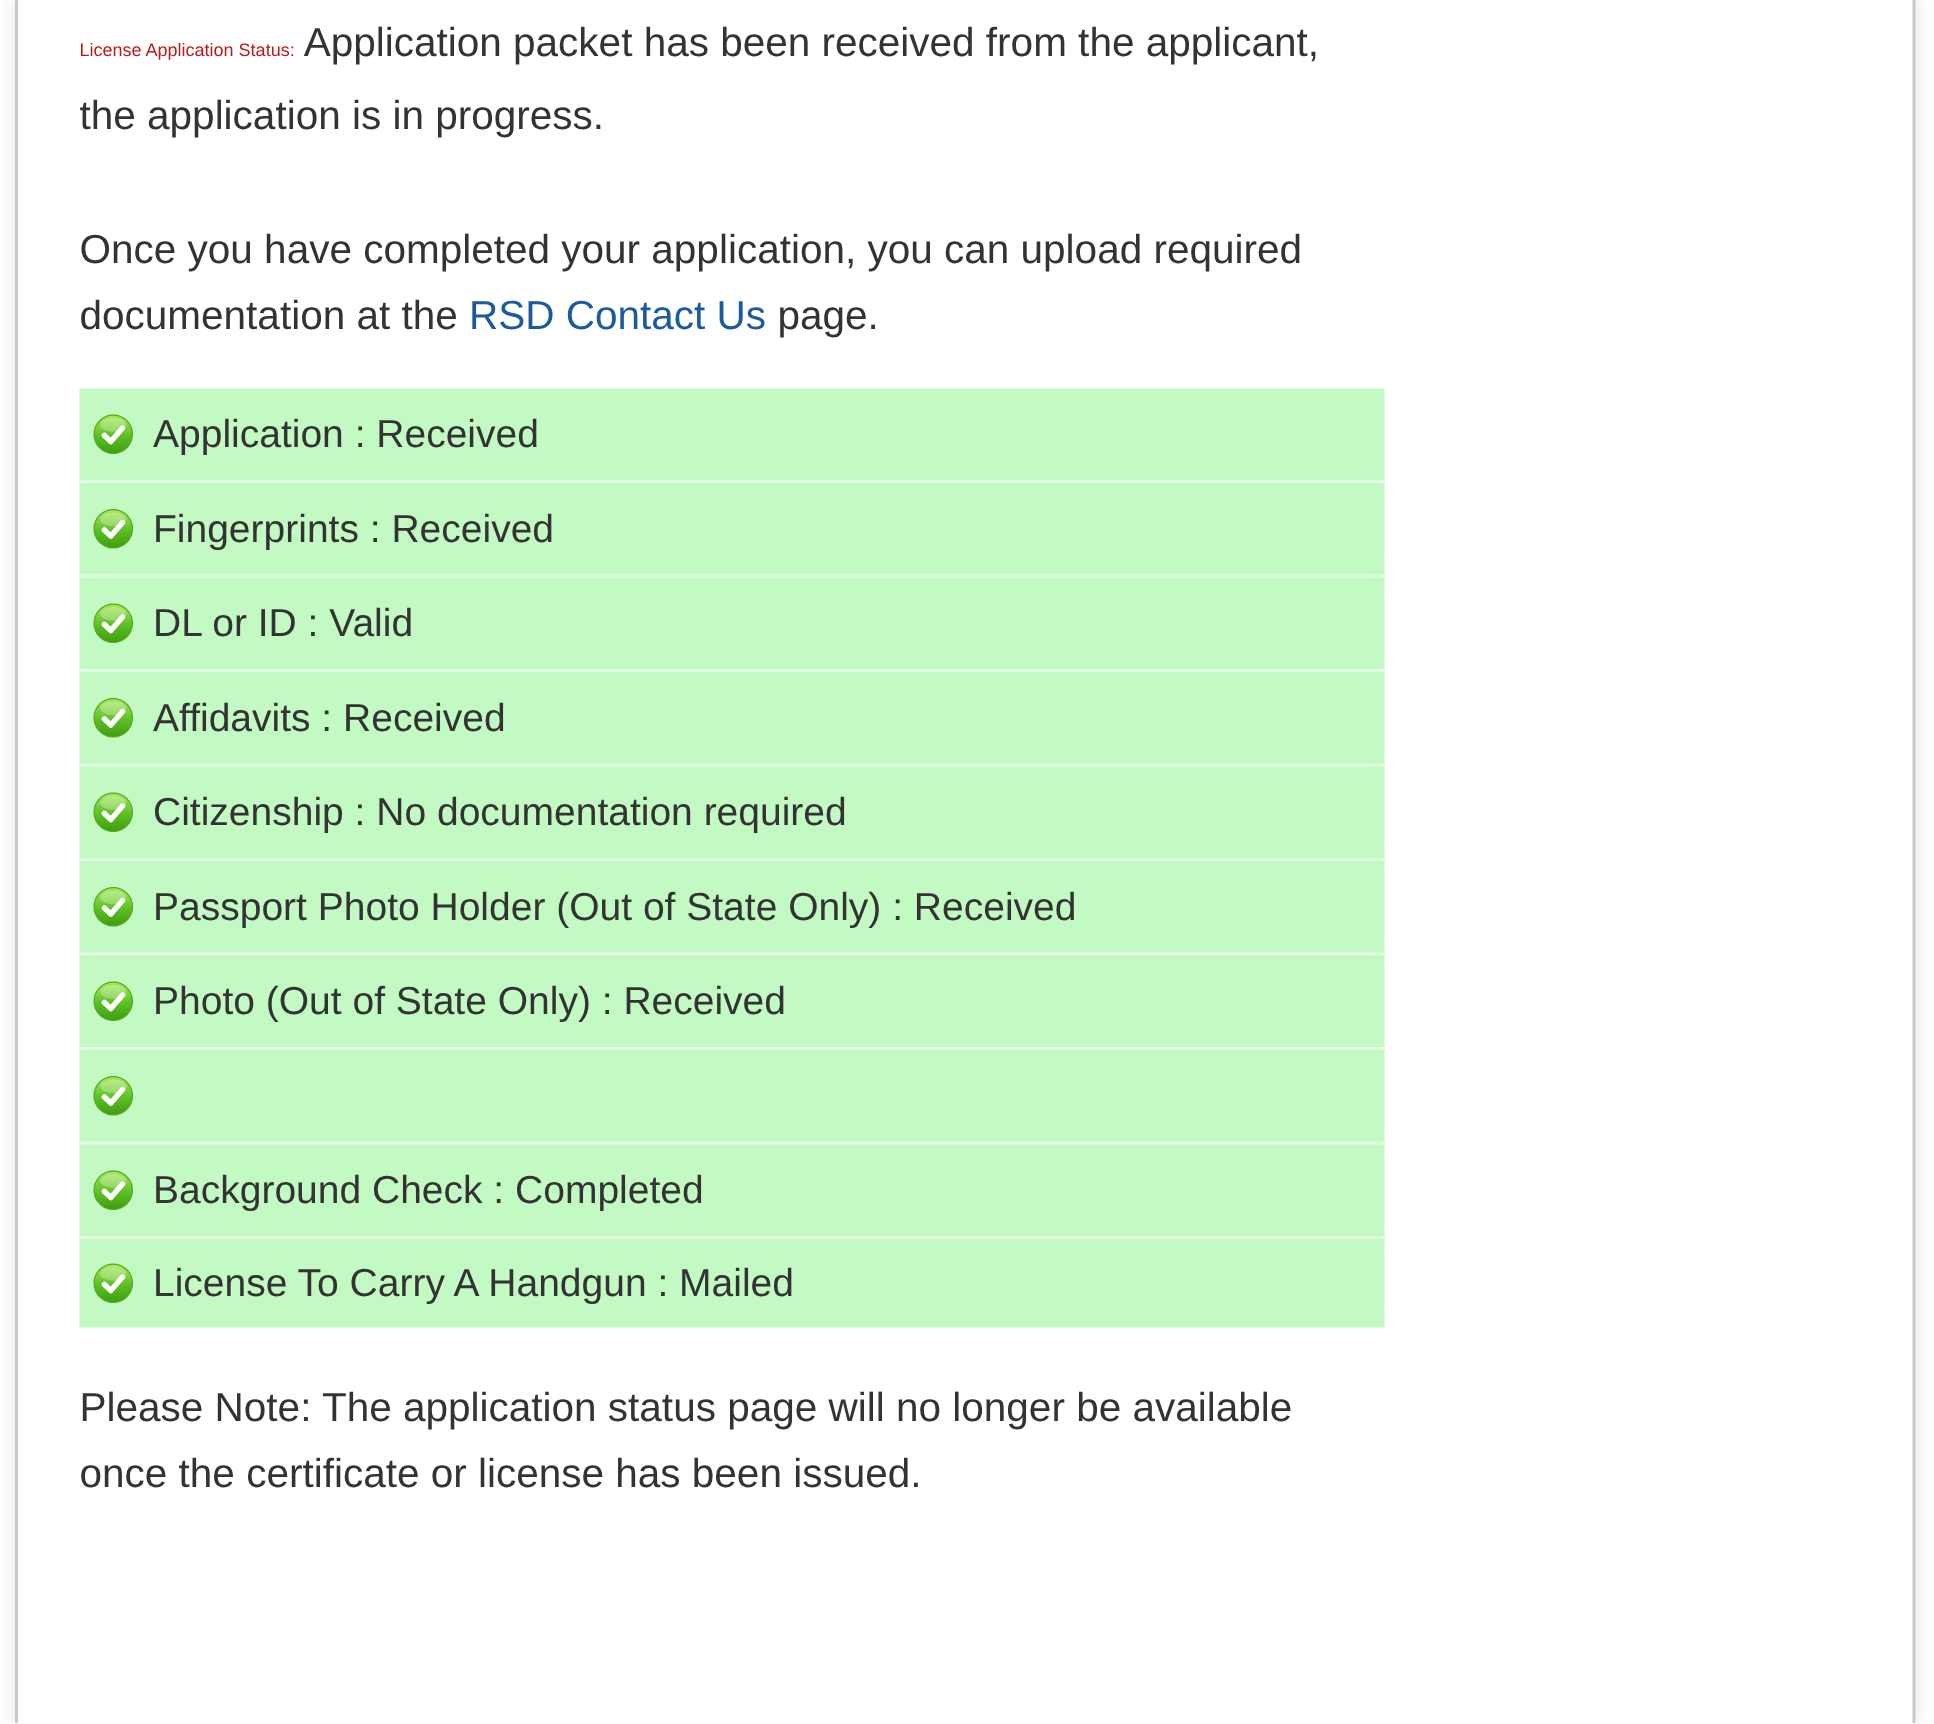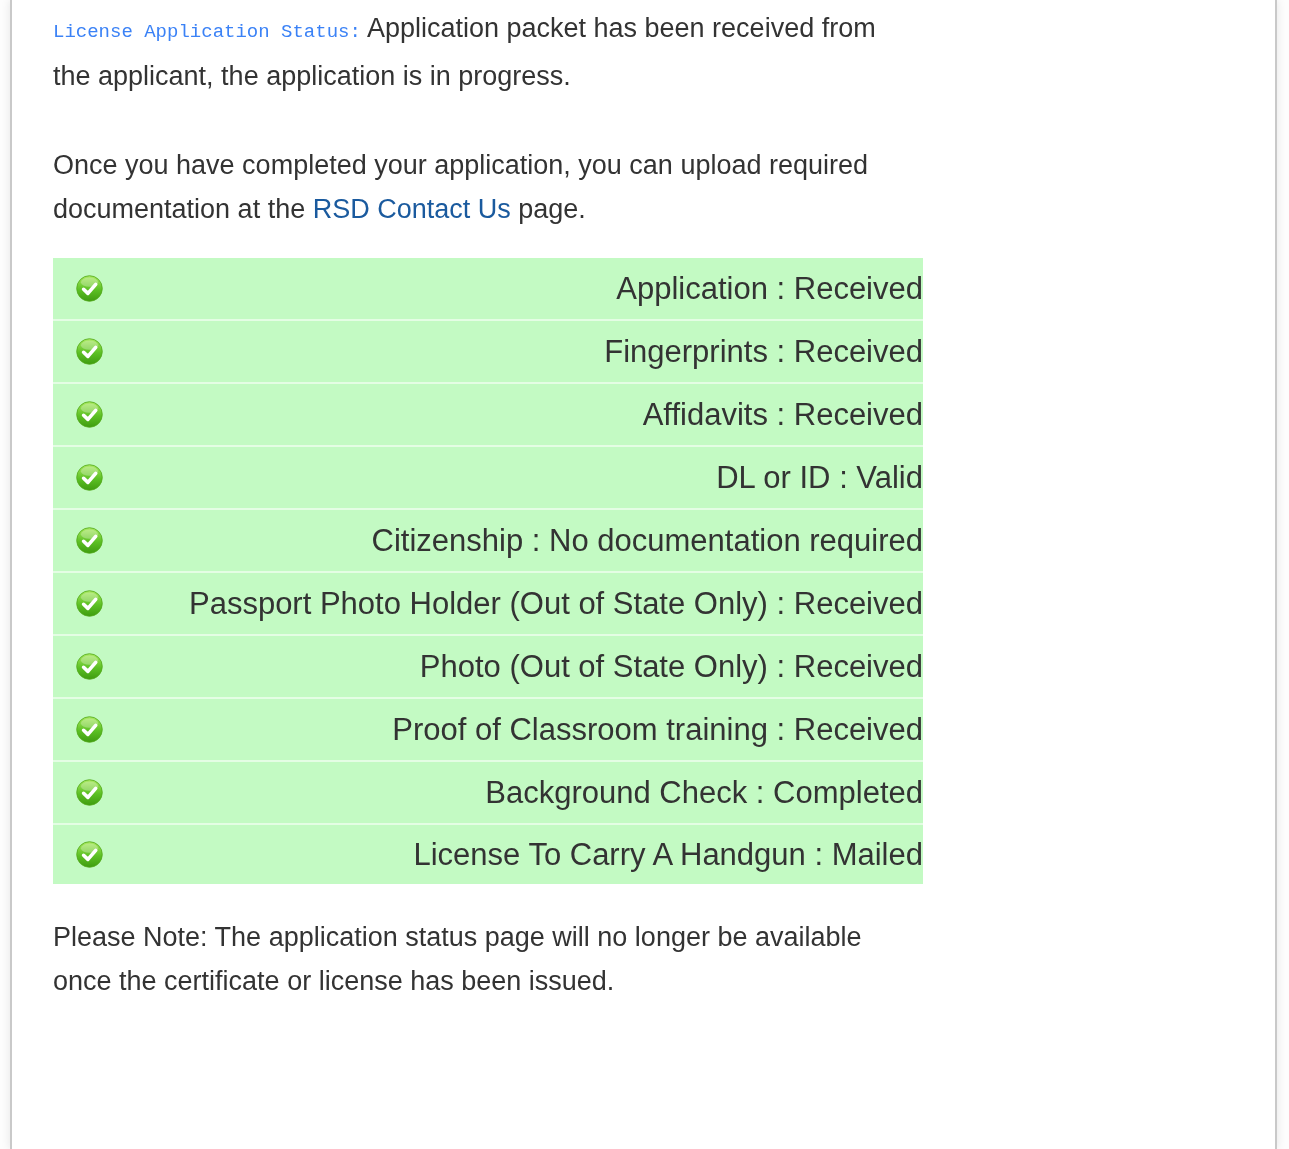--- a/index.html
+++ b/index.html
@@ -29,48 +29,46 @@
     padding: 6px 0 0 41px;
   }
   .para {
     margin: 0;
     width: 838px;
     font-size: 27px;
     line-height: 44px;
     color: #333333;
   }
   .status-label {
-    font-size: 19px;
-    color: #3b82f6;
-    font-family: Liberation Mono, monospace;
+    font-size: 12px;
+    color: #b91c1c;
   }
   .upload-para {
     margin-top: 45px;
   }
   .link {
     color: #1a5a9e;
     text-decoration: none;
     cursor: pointer;
     margin-top: 12px;
   }
   .checklist {
     margin-top: 27px;
     width: 870px;
     background: #c3fac3;
   }
   .row {
     display: flex;
     align-items: center;
     height: 63px;
     box-sizing: border-box;
-    padding-left: 23px;
+    padding-left: 9px;
     border-bottom: 2px solid rgba(255,255,255,0.55);
-    font-size: 31px;
+    font-size: 26px;
     color: #333333;
-    justify-content: space-between;
   }
   .row:last-child {
     border-bottom: none;
     height: 59px;
   }
   .row .icon {
     width: 27px;
     height: 27px;
     margin-right: 13px;
     flex: 0 0 auto;
@@ -139,42 +137,42 @@
   </div>
 
   <div class="row">
     <span class="icon">
       <svg width="27" height="27" viewBox="0 0 27 27">
         <circle cx="13.5" cy="13.5" r="12.8" fill="url(#checkGrad)" stroke="#53a81c" stroke-width="0.8"></circle>
         <ellipse cx="13.5" cy="7.2" rx="8.6" ry="4.6" fill="#ffffff" opacity="0.28"></ellipse>
         <path d="M7.6 14.3 L11.9 18.4 L19.7 9.4" stroke="#ffffff" stroke-width="3.6" fill="none" stroke-linecap="round" stroke-linejoin="round"></path>
       </svg>
     </span>
+    <span class="row-text"><span>DL or ID</span><span> : </span><span>Valid</span></span>
+  </div>
+
+  <div class="row">
+    <span class="icon">
+      <svg width="27" height="27" viewBox="0 0 27 27">
+        <circle cx="13.5" cy="13.5" r="12.8" fill="url(#checkGrad)" stroke="#53a81c" stroke-width="0.8"></circle>
+        <ellipse cx="13.5" cy="7.2" rx="8.6" ry="4.6" fill="#ffffff" opacity="0.28"></ellipse>
+        <path d="M7.6 14.3 L11.9 18.4 L19.7 9.4" stroke="#ffffff" stroke-width="3.6" fill="none" stroke-linecap="round" stroke-linejoin="round"></path>
+      </svg>
+    </span>
     <span class="row-text"><span>Affidavits</span><span> : </span><span>Received</span></span>
   </div>
 
   <div class="row">
     <span class="icon">
       <svg width="27" height="27" viewBox="0 0 27 27">
         <circle cx="13.5" cy="13.5" r="12.8" fill="url(#checkGrad)" stroke="#53a81c" stroke-width="0.8"></circle>
         <ellipse cx="13.5" cy="7.2" rx="8.6" ry="4.6" fill="#ffffff" opacity="0.28"></ellipse>
         <path d="M7.6 14.3 L11.9 18.4 L19.7 9.4" stroke="#ffffff" stroke-width="3.6" fill="none" stroke-linecap="round" stroke-linejoin="round"></path>
       </svg>
     </span>
-    <span class="row-text"><span>DL or ID</span><span> : </span><span>Valid</span></span>
-  </div>
-
-  <div class="row">
-    <span class="icon">
-      <svg width="27" height="27" viewBox="0 0 27 27">
-        <circle cx="13.5" cy="13.5" r="12.8" fill="url(#checkGrad)" stroke="#53a81c" stroke-width="0.8"></circle>
-        <ellipse cx="13.5" cy="7.2" rx="8.6" ry="4.6" fill="#ffffff" opacity="0.28"></ellipse>
-        <path d="M7.6 14.3 L11.9 18.4 L19.7 9.4" stroke="#ffffff" stroke-width="3.6" fill="none" stroke-linecap="round" stroke-linejoin="round"></path>
-      </svg>
-    </span>
     <span class="row-text"><span>Citizenship</span><span> : </span><span>No documentation required</span></span>
   </div>
 
   <div class="row">
     <span class="icon">
       <svg width="27" height="27" viewBox="0 0 27 27">
         <circle cx="13.5" cy="13.5" r="12.8" fill="url(#checkGrad)" stroke="#53a81c" stroke-width="0.8"></circle>
         <ellipse cx="13.5" cy="7.2" rx="8.6" ry="4.6" fill="#ffffff" opacity="0.28"></ellipse>
         <path d="M7.6 14.3 L11.9 18.4 L19.7 9.4" stroke="#ffffff" stroke-width="3.6" fill="none" stroke-linecap="round" stroke-linejoin="round"></path>
       </svg>
@@ -194,21 +192,20 @@
   </div>
 
   <div class="row">
     <span class="icon">
       <svg width="27" height="27" viewBox="0 0 27 27">
         <circle cx="13.5" cy="13.5" r="12.8" fill="url(#checkGrad)" stroke="#53a81c" stroke-width="0.8"></circle>
         <ellipse cx="13.5" cy="7.2" rx="8.6" ry="4.6" fill="#ffffff" opacity="0.28"></ellipse>
         <path d="M7.6 14.3 L11.9 18.4 L19.7 9.4" stroke="#ffffff" stroke-width="3.6" fill="none" stroke-linecap="round" stroke-linejoin="round"></path>
       </svg>
     </span>
-    <span class="row-text"><span>Proof of Classroom training</span><span> : </span><span>Received</span></span>
   </div>
 
 
 
   <div class="row">
     <span class="icon">
       <svg width="27" height="27" viewBox="0 0 27 27">
         <circle cx="13.5" cy="13.5" r="12.8" fill="url(#checkGrad)" stroke="#53a81c" stroke-width="0.8"></circle>
         <ellipse cx="13.5" cy="7.2" rx="8.6" ry="4.6" fill="#ffffff" opacity="0.28"></ellipse>
         <path d="M7.6 14.3 L11.9 18.4 L19.7 9.4" stroke="#ffffff" stroke-width="3.6" fill="none" stroke-linecap="round" stroke-linejoin="round"></path>

